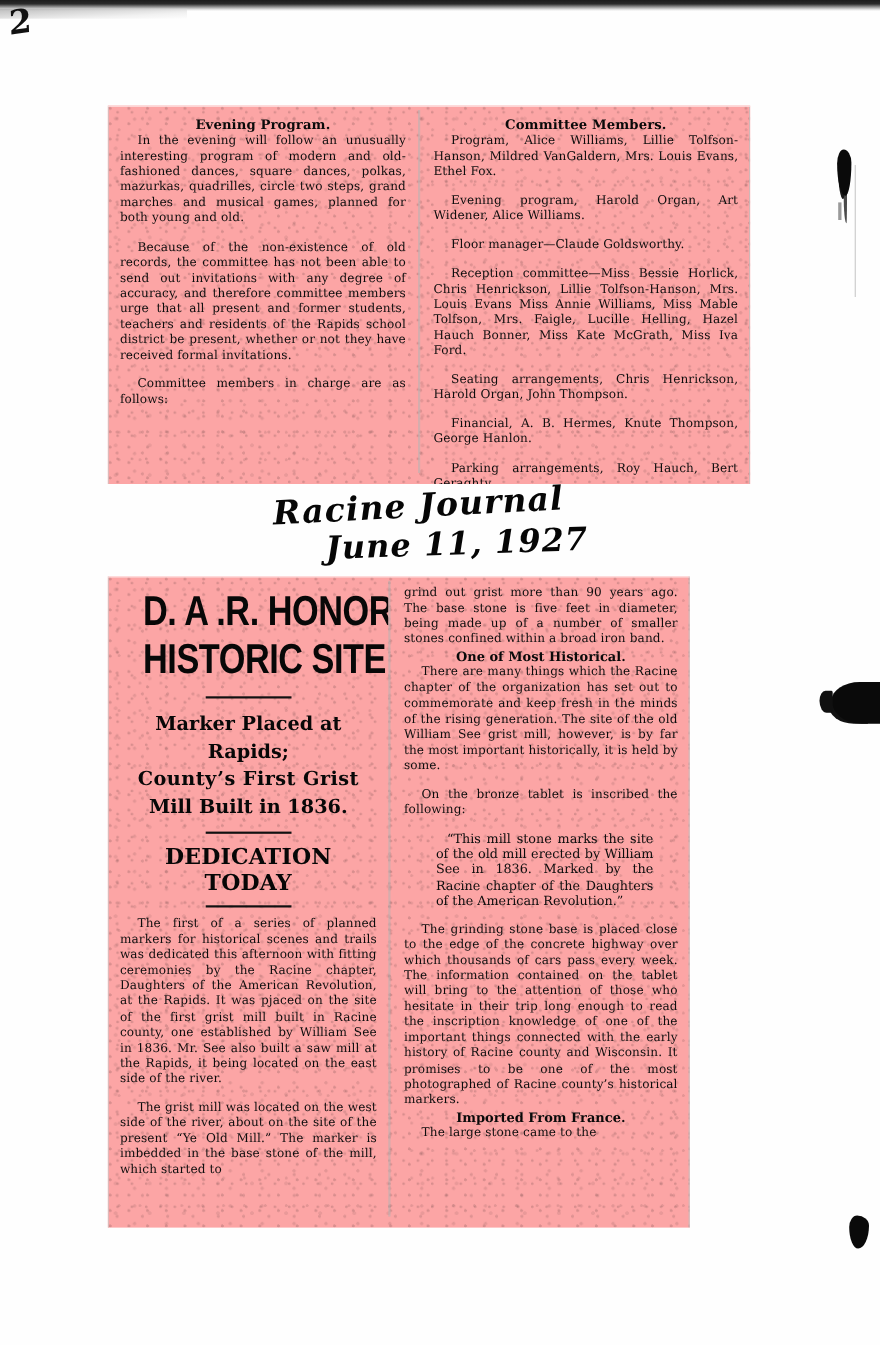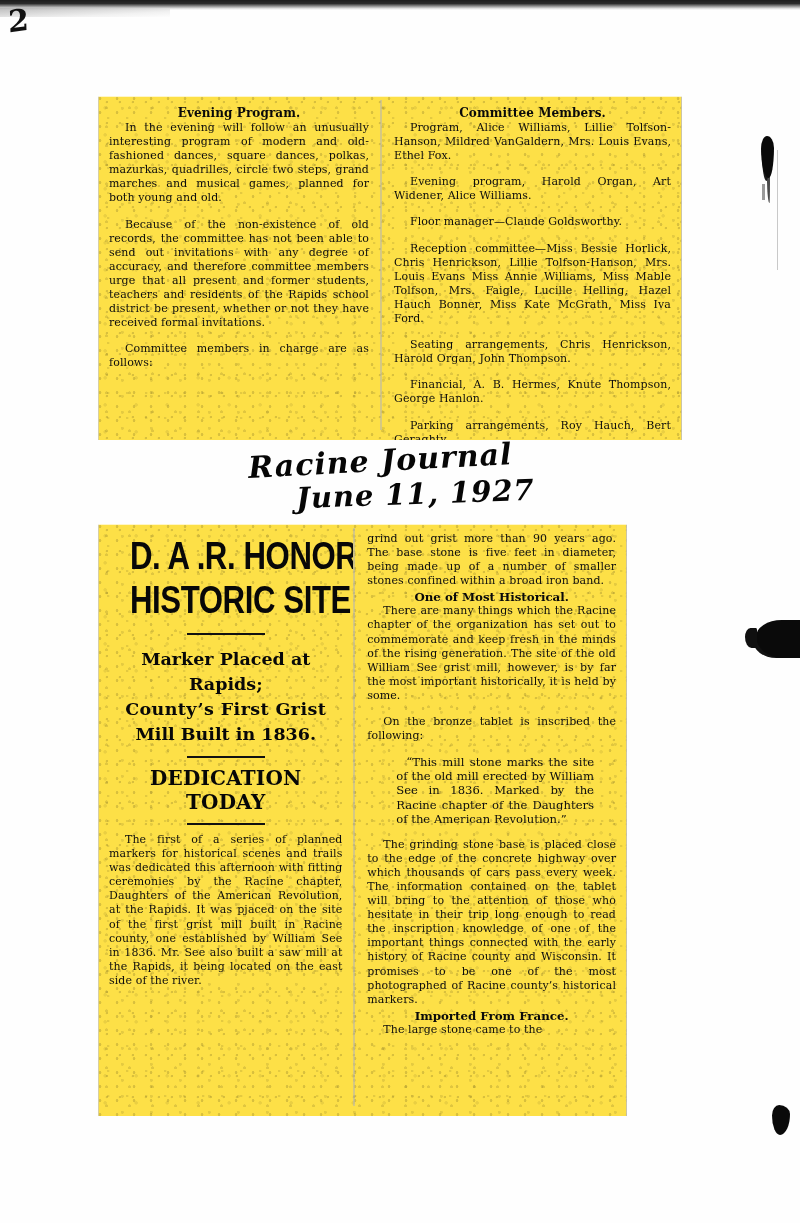--- a/index.html
+++ b/index.html
@@ -83,21 +83,21 @@
   .edge-line-right {
     position: absolute;
     right: 22px; top: 150px;
     width: 1px; height: 120px;
     background: #c9c9c9;
   }
 
   
   .clipping {
     position: absolute;
-    background: #fde047;
+    background: #fca5a5;
     box-sizing: border-box;
   }
   .clip-top {
     left: 98px; top: 96px;
     width: 584px; height: 344px;
   }
   .clip-bottom {
     left: 98px; top: 524px;
     width: 529px; height: 592px;
   }
@@ -304,20 +304,21 @@
         <div class="deck deck-line-2">County’s  First  Grist</div>
         <div class="deck">Mill Built in 1836.</div>
 
         <div class="hr-short tight"></div>
 
         <div class="dedication">DEDICATION   TODAY</div>
 
         <div class="hr-short tight"></div>
 
         <p class="body-text indent">The first of a series of planned markers for historical scenes and trails was dedicated this afternoon with fitting ceremonies by the Racine chapter, Daughters of the American Revolution, at the Rapids. It was pjaced on the site of the first grist mill built in Racine county, one established by William See in 1836. Mr. See also built a saw mill at the Rapids, it being located on the east side of the river.</p>
+        <p class="body-text indent">The grist mill was located on the west side of the river, about on the site of the present “Ye Old Mill.” The marker is imbedded in the base stone of the mill, which started to</p>
       </div>
 
       <div class="col-rule"></div>
 
       <div class="col col-right">
         <p class="body-text">grind out grist more than 90 years ago. The base stone is five feet in diameter, being made up of a number of smaller stones confined within a broad iron band.</p>
         <div class="subhead-inline">One of Most Historical.</div>
         <p class="body-text indent">There are many things which the Racine chapter of the organization has set out to commemorate and keep fresh in the minds of the rising generation. The site of the old William See grist mill, however, is by far the most important historically, it is held by some.</p>
         <p class="body-text indent">On the bronze tablet is inscribed the following:</p>
         <p class="quote-block">“This mill stone marks the site of the old mill erected by William See in 1836. Marked by the Racine chapter of the Daughters of the American Revolution.”</p>

